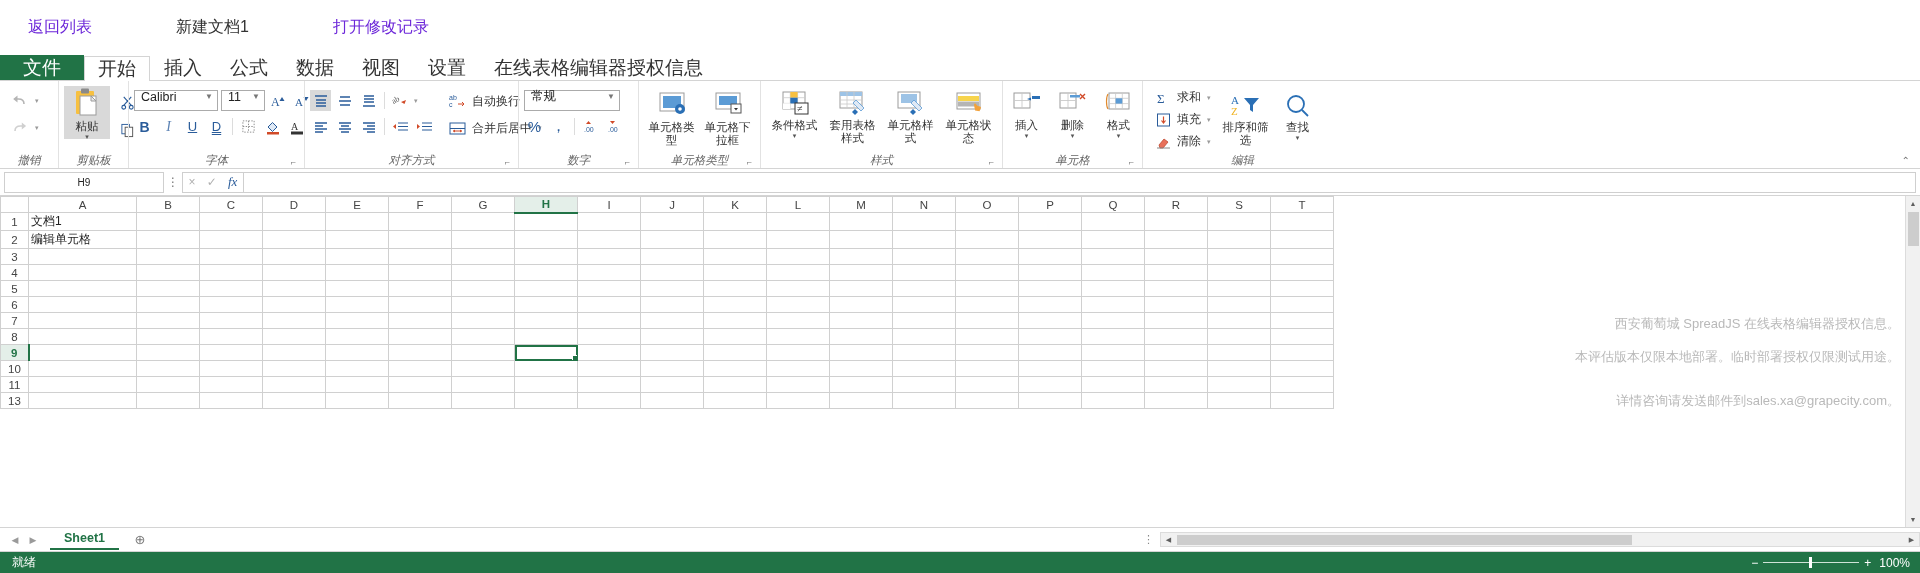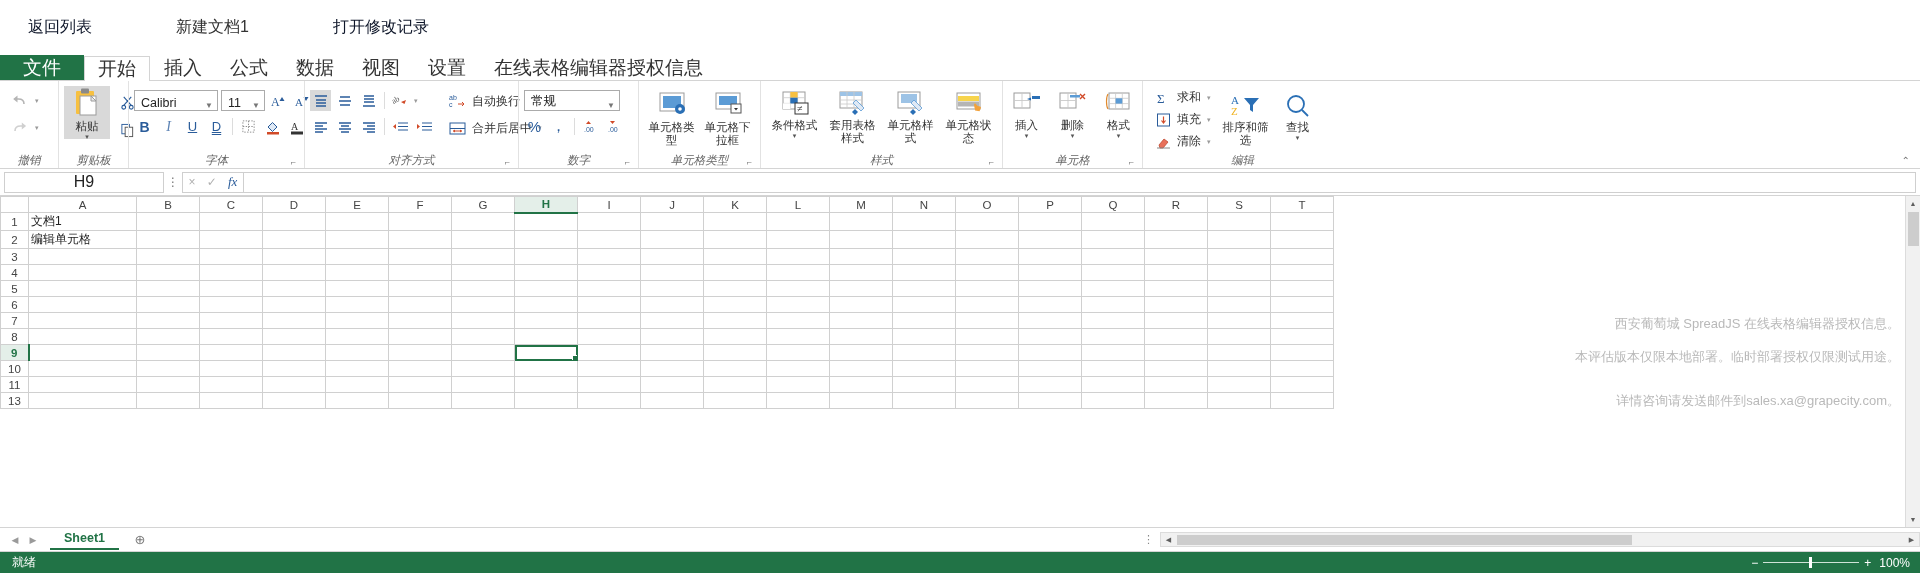--- a/index.html
+++ b/index.html
@@ -11,21 +11,21 @@
     -webkit-font-smoothing: antialiased;
   }
   .app { width: 1920px; height: 573px; display: flex; flex-direction: column; position: relative; }
 
   
   .docbar {
     height: 56px; flex: 0 0 56px; background: #fff;
     display: flex; align-items: center; padding-left: 28px;
     font-size: 16px; color: #555; border-bottom: 1px solid #fff;
   }
-  .docbar .item { margin-right: 84px; color: #0f172a; cursor: default; white-space: nowrap; }
+  .docbar .item { margin-right: 84px; color: #6d28d9; cursor: default; white-space: nowrap; }
   .docbar .item.title { color: #333; }
 
   
   .tabstrip {
     height: 25px; flex: 0 0 25px; display: flex; align-items: flex-end;
     border-bottom: 1px solid #d4d4d4; background: #fff; position: relative;
   }
   .tab {
     font-size: 19px; color: #333; padding: 3px 13px 4px; height: 25px;
     display: flex; align-items: center; white-space: nowrap; cursor: default;
@@ -74,21 +74,21 @@
   
   .clip { display: flex; align-items: flex-start; padding-top: 2px; }
   .paste-btn { background: #d9d9d9; width: 44px; padding: 2px 11px 0; }
   .clipcol { display: flex; flex-direction: column; gap: 7px; padding: 6px 6px 0 7px; }
 
   
   .fontgrp-rows { display: flex; flex-direction: column; gap: 5px; padding-top: 4px; }
   .row { display: flex; align-items: center; gap: 3px; }
   .combo {
     height: 21px; border: 1px solid #ababab; background: #fff; display: flex;
-    align-items: flex-end; justify-content: space-between; padding: 0 4px 0 6px;
+    align-items: center; justify-content: space-between; padding: 0 4px 8px 6px;
     font-size: 12.5px; color: #222;
   }
   .combo .cv { white-space: nowrap; overflow: hidden; }
   .combo .cd { color: #777; font-size: 8px; margin-left: 6px; }
   .fontname { width: 84px; }
   .fontsize { width: 44px; }
   .sep-v { width: 1px; height: 17px; background: #dcdcdc; margin: 0 2px; }
   .bold { font-weight: bold; color: #2a5c9a; font-size: 14px; }
   .ital { font-style: italic; color: #5b82b4; font-size: 14px; font-family: "Liberation Serif", serif; }
   .und { text-decoration: underline; color: #2a5c9a; font-size: 13px; }
@@ -106,21 +106,21 @@
   .numfmt { width: 96px; }
 
   
   .namebar {
     height: 27px; flex: 0 0 27px; display: flex; align-items: center;
     padding: 0 4px; gap: 0; background: #fff; border-bottom: 1px solid #d4d4d4;
   }
   .namebox {
     width: 160px; height: 21px; border: 1px solid #cfcfcf; background: #fff;
     display: flex; align-items: center; justify-content: center;
-    font-size: 16px; color: #222;
+    font-size: 10px; color: #222;
   }
   .namedots { width: 18px; text-align: center; color: #777; font-size: 12px; letter-spacing: 0; }
   .fxbox { width: 62px; height: 21px; border: 1px solid #cfcfcf; display: flex; align-items: center; justify-content: space-around; }
   .fxbox span { font-size: 12px; color: #b0b0b0; }
   .fxbox .fx { color: #2a5c9a; font-style: italic; font-family: "Liberation Serif", serif; font-size: 13px; }
   .formula-input { flex: 1; height: 21px; border: 1px solid #cfcfcf; border-left: none; background: #fff; font-size: 12.5px; padding: 0 5px; color: #222; }
 
   
   .sheetwrap { flex: 1; position: relative; overflow: hidden; background: #fff; border-bottom: 1px solid #d4d4d4; }
   table.grid { border-collapse: collapse; table-layout: fixed; }

